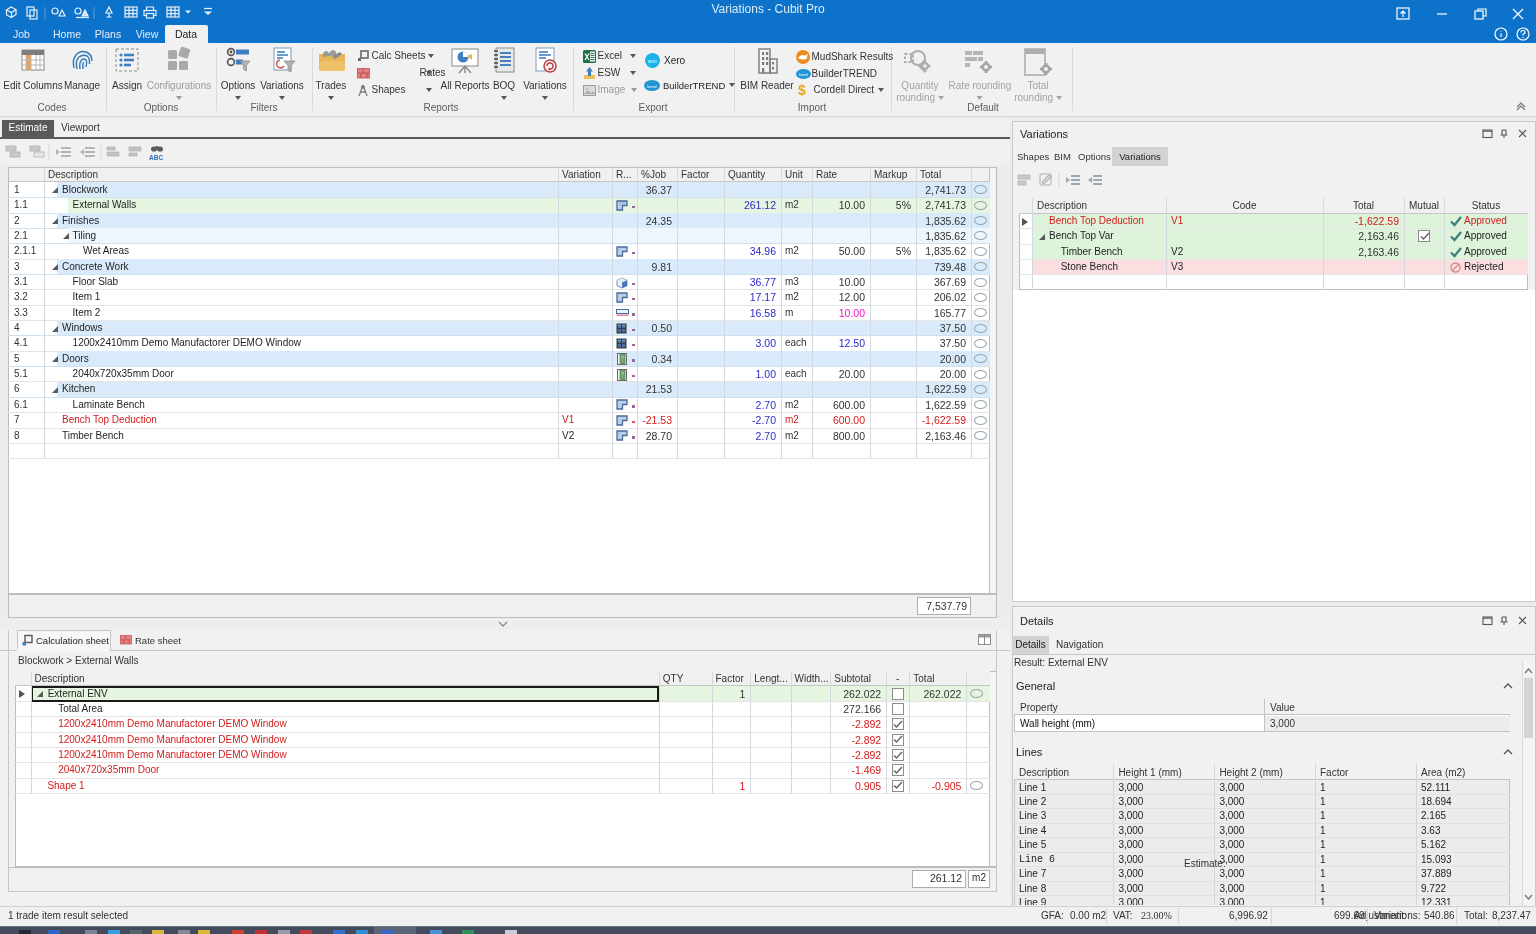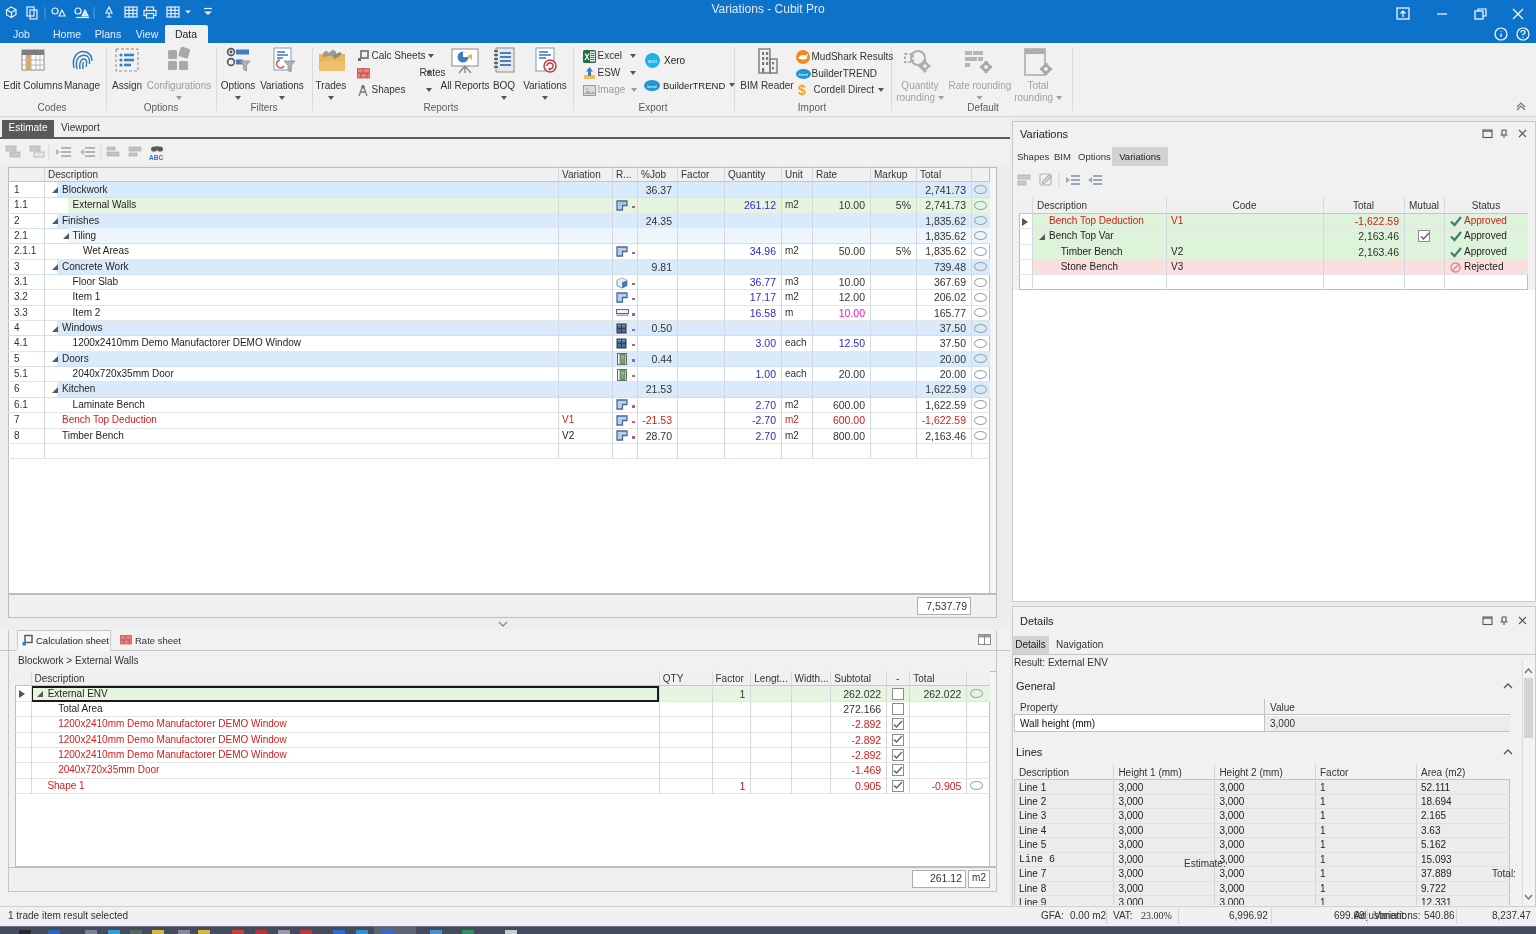--- a/index.html
+++ b/index.html
@@ -542,21 +542,21 @@
 <div style="position:absolute;left:8px;top:366.10000000000014px;width:982px;height:1px;background:#cfe0ef;"></div>
 <div class="t" style="left:14px;top:352.7500000000001px;color:#333;">5</div>
 <div class="tri" style="left:52px;top:356.2500000000001px;"></div>
 <div class="t" style="left:62px;top:352.7500000000001px;">Doors</div>
 <svg width="10" height="12" style="left:617px;top:353.2500000000001px;" viewBox="0 0 10 12">
       <rect x="0.5" y="0.5" width="9" height="11" fill="#f6f6f2" stroke="#6a6a6a" stroke-width="1"></rect>
       <rect x="3" y="1.5" width="5" height="9" fill="#76a276" stroke="#4a7a4a" stroke-width="0.7"></rect>
       <rect x="4" y="2.5" width="3" height="3" fill="#8fb58f"></rect>
     </svg>
 <div style="position:absolute;left:632px;top:359.2500000000001px;width:2.5px;height:2.5px;background:#996699;"></div>
-<div class="t r" style="right:864px;top:352.7500000000001px;color:#333;">0.44</div>
+<div class="t r" style="right:864px;top:352.7500000000001px;color:#333;">0.34</div>
 <div class="t r" style="right:570px;top:352.7500000000001px;color:#333;">20.00</div>
 <div class="circ" style="left:974px;top:354.2500000000001px;"></div>
 <div style="position:absolute;left:8px;top:381.45000000000016px;width:982px;height:1px;background:#e4e4e4;"></div>
 <div class="t" style="left:14px;top:368.10000000000014px;color:#333;">5.1</div>
 <div class="t" style="left:72.6px;top:368.10000000000014px;">2040x720x35mm Door</div>
 <svg width="10" height="12" style="left:617px;top:368.60000000000014px;" viewBox="0 0 10 12">
       <rect x="0.5" y="0.5" width="9" height="11" fill="#f6f6f2" stroke="#6a6a6a" stroke-width="1"></rect>
       <rect x="3" y="1.5" width="5" height="9" fill="#76a276" stroke="#4a7a4a" stroke-width="0.7"></rect>
       <rect x="4" y="2.5" width="3" height="3" fill="#8fb58f"></rect>
     </svg>
@@ -942,21 +942,21 @@
 <div class="t" style="left:1041px;top:910px;color:#333;">GFA:</div>
 <div class="t" style="left:1070px;top:910px;color:#333;">0.00 m2</div>
 <div class="t" style="left:1113px;top:910px;color:#333;">VAT:</div>
 <div class="t" style="left:1141px;top:910px;color:#333;font-family:Liberation Serif, serif;">23.00%</div>
 <div class="t" style="left:1184px;top:858px;color:#333;text-align:right;">Estimate:</div>
 <div class="t" style="left:1229px;top:910px;color:#333;">6,996.92</div>
 <div class="t" style="left:1354px;top:910px;color:#333;">Adjustment:</div>
 <div class="t" style="left:1334px;top:910px;color:#333;">699.69</div>
 <div class="t" style="left:1374px;top:910px;color:#333;">Variations:</div>
 <div class="t" style="left:1424px;top:910px;color:#333;">540.86</div>
-<div class="t" style="left:1464px;top:868px;color:#333;margin-left:28px;">Total:</div>
+<div class="t" style="left:1464px;top:910px;color:#333;">Total:</div>
 <div class="t" style="left:1492px;top:910px;color:#333;">8,237.47</div>
 <div style="position:absolute;left:1106px;top:908px;width:1px;height:16px;background:#d6d6d6;"></div>
 <div style="position:absolute;left:1178px;top:908px;width:1px;height:16px;background:#d6d6d6;"></div>
 <div style="position:absolute;left:1271px;top:908px;width:1px;height:16px;background:#d6d6d6;"></div>
 <div style="position:absolute;left:1367px;top:908px;width:1px;height:16px;background:#d6d6d6;"></div>
 <div style="position:absolute;left:1456px;top:908px;width:1px;height:16px;background:#d6d6d6;"></div>
 <div style="position:absolute;left:0px;top:926px;width:1536px;height:8px;background:#434b5c;border-top:1px solid #6c7588;"></div>
 <div style="position:absolute;left:374px;top:926.5px;width:42px;height:7.5px;background:#5c6578;"></div>
 <div style="position:absolute;left:19px;top:929.5px;width:12px;height:4.5px;background:#23272f;"></div>
 <div style="position:absolute;left:48px;top:929.5px;width:12px;height:4.5px;background:#2f66c0;"></div>

